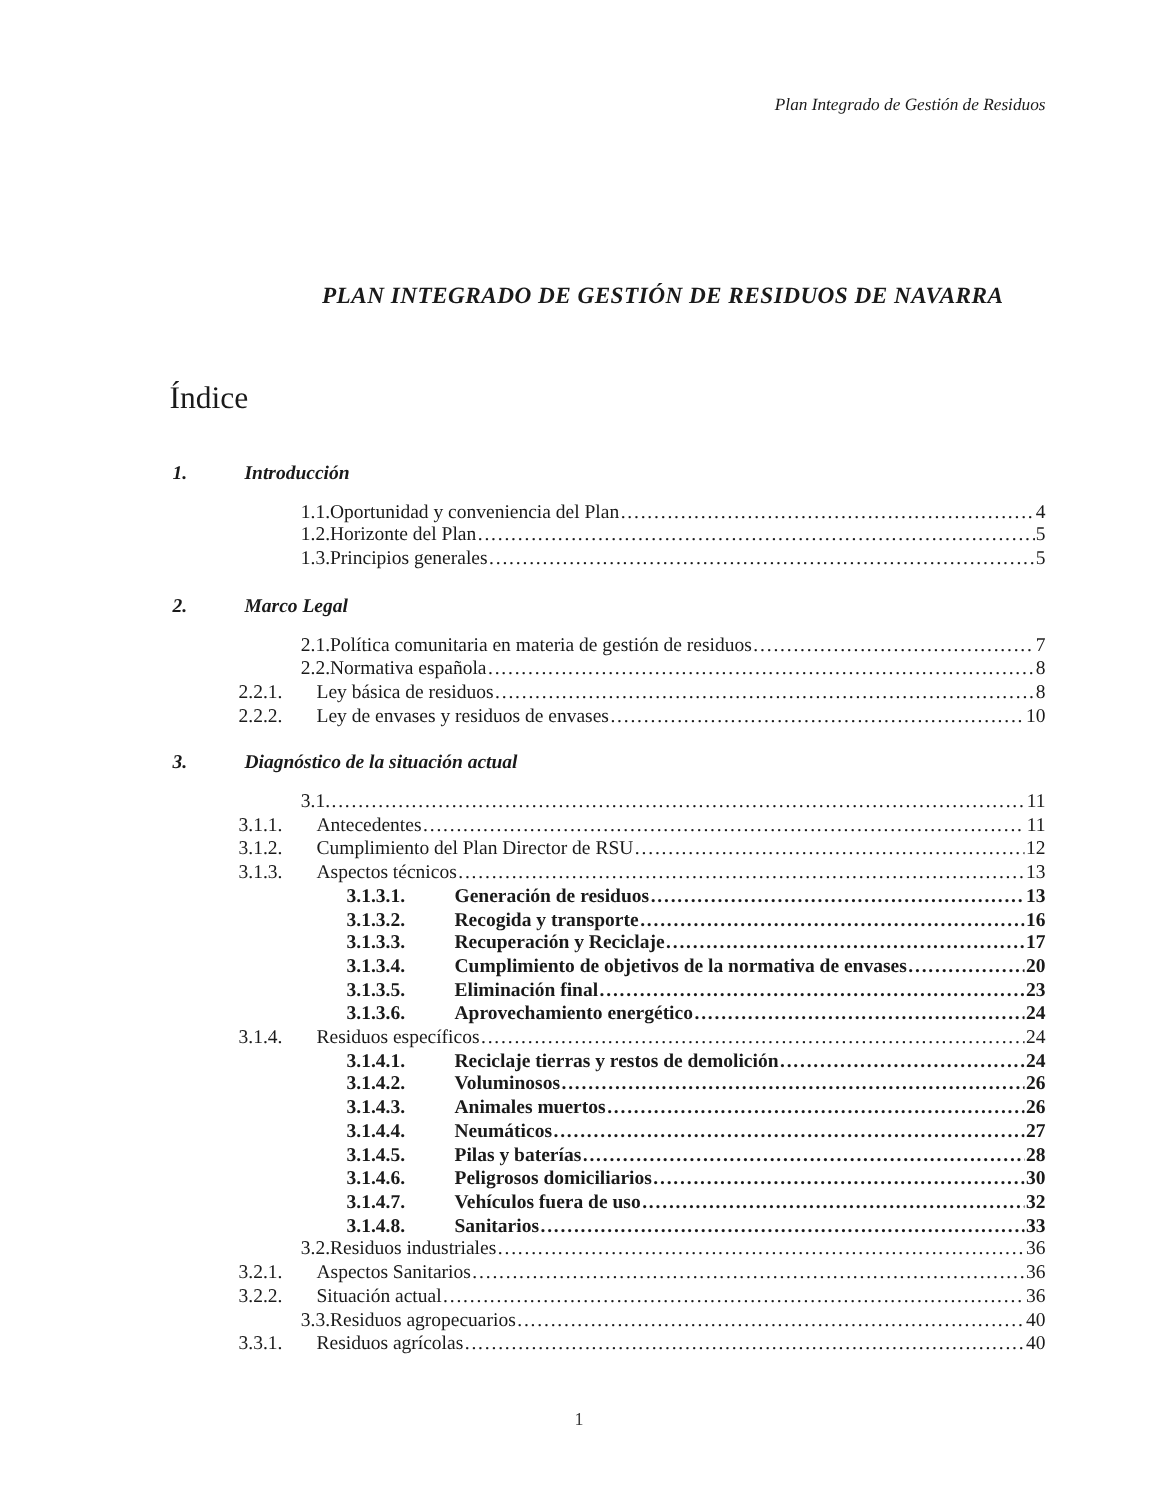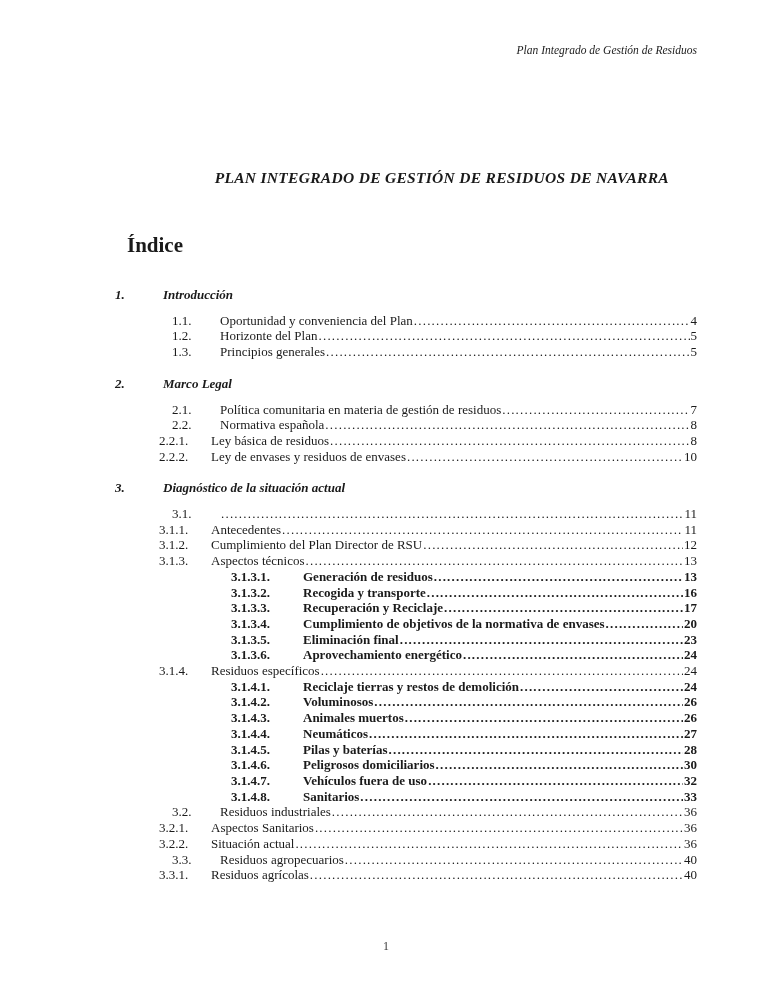--- a/index.html
+++ b/index.html
@@ -1,40 +1,40 @@
 <!DOCTYPE html>
 <html><head>
 <meta charset="utf-8">
 <style>
   html,body{margin:0;padding:0;background:#ffffff;}
   .page{
     width:768px;height:994px;background:#ffffff;box-sizing:border-box;
-    padding:44px 71px 40px 113px;
+    padding:64px 71px 40px 113px;
     font-family:"Liberation Serif","DejaVu Serif",serif;
     color:#1a1a1a;position:relative;display:flex;flex-direction:column;
   }
   .doc-header{
     text-align:right;font-style:italic;font-size:11.5px;line-height:13px;
   }
   .doc-title{
     margin-top:112px;text-align:right;font-weight:bold;font-style:italic;
     font-size:15.5px;letter-spacing:0.3px;transform:translateX(-28px);
     white-space:nowrap;
   }
   .index-heading{
-    margin-top:46px;margin-left:14px;font-weight:bold;font-size:21px;line-height:24px;
+    margin-top:46px;margin-left:0;font-weight:normal;font-size:21px;line-height:24px;
   }
   .toc{margin-top:30px;font-size:13px;}
   .toc-row{display:flex;align-items:baseline;line-height:15.7px;}
   .toc-row .num{flex:none;}
   .toc-row .label{flex:none;white-space:nowrap;}
   .toc-section{font-weight:bold;font-style:italic;margin-top:16px;margin-bottom:10px;}
   .toc-section:first-child{margin-top:0;}
   .l0 .num{width:48px;margin-left:2px;}
-  .l1{margin-left:59px;} .l1 .num{width:48px;}
+  .l1{margin-left:59px;} .l1 .num{width:48px;text-align:right;}
   .l2{margin-left:46px;} .l2 .num{width:52px;}
   .l3{margin-left:118px;font-weight:bold;} .l3 .num{width:72px;}
   .dots{flex:1;min-width:0;overflow:hidden;white-space:nowrap;margin:0 1px;}
   .dots::after{
     content:"......................................................................................................................................................................................................................................................................";
     letter-spacing:1.2px;
   }
   .pg{flex:none;}
   .footer{margin-top:auto;text-align:center;font-size:12px;color:#3a3a3a;transform:translateX(-19px);}
 </style>

